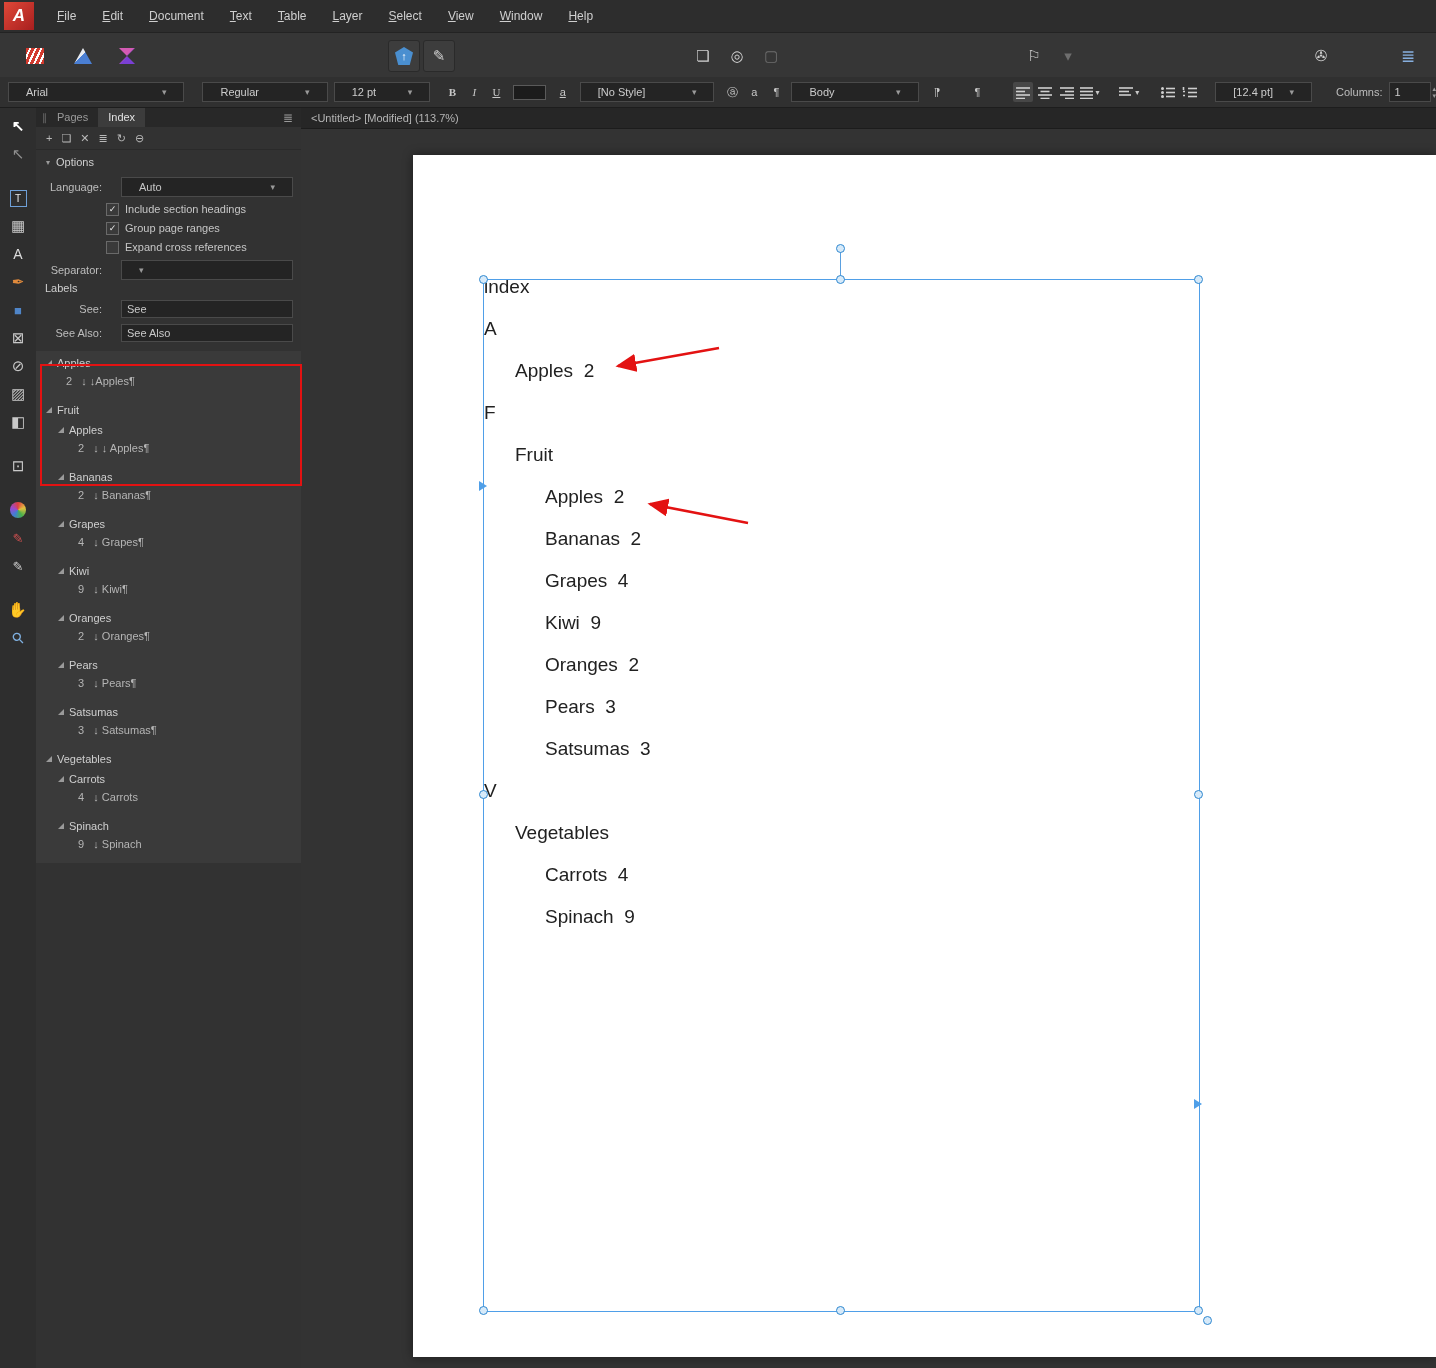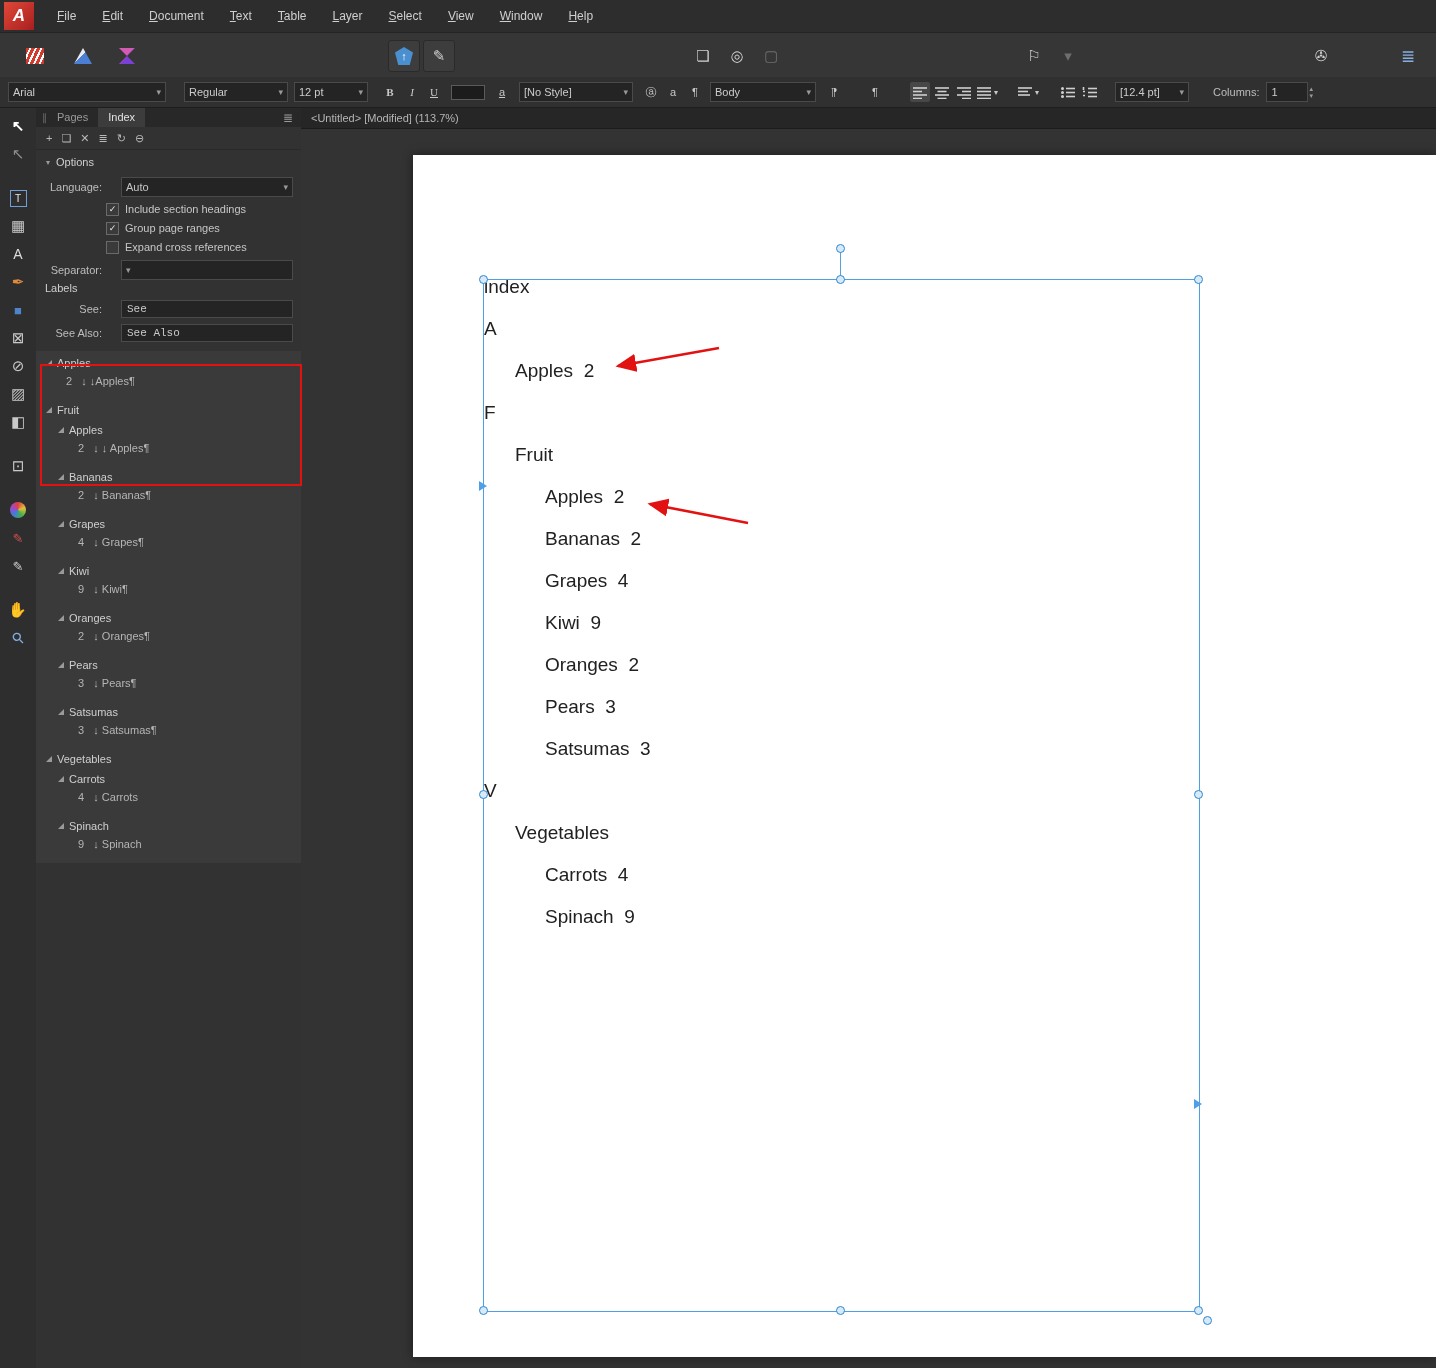--- a/index.html
+++ b/index.html
@@ -20,21 +20,21 @@
   .pub-ico{width:18px;height:16px;background:repeating-linear-gradient(115deg,#d23a2e 0 3px,#fff 3px 5px);}
   .des-ico{width:18px;height:16px;background:linear-gradient(135deg,#e8ecf2 45%,#4a7fd4 45%);clip-path:polygon(0 100%,50% 0,100% 100%);}
   .pho-ico{width:16px;height:16px;background:linear-gradient(135deg,#d45bb4 45%,#7a3fd4 55%);clip-path:polygon(0 0,100% 0,50% 50%,100% 100%,0 100%,50% 50%);}
   .shield{width:18px;height:18px;background:#4a8fd0;clip-path:polygon(50% 0,100% 30%,82% 100%,18% 100%,0 30%);
           color:#fff;font-size:11px;display:flex;align-items:center;justify-content:center;}
   .dim{color:#6e6e6e;}
   .hamb{color:#86aede;font-size:17px;}
   
   #contextbar{position:absolute;left:0;top:77px;width:1436px;height:31px;background:#303030;border-bottom:1px solid #1d1d1d;
               display:flex;align-items:center;font-size:11px;color:#cccccc;padding-left:8px;box-sizing:border-box;z-index:10;}
-  .combo{background:#242424;border:1px solid #4a4a4a;height:18px;display:flex;align-items:center;padding:0 4px;gap:4px;box-sizing:content-box;}
+  .combo{background:#242424;border:1px solid #4a4a4a;height:18px;display:flex;align-items:center;padding:0 17px;gap:4px;box-sizing:content-box;}
   .combo .val{flex:1;white-space:nowrap;overflow:hidden;}
   .combo .arr{color:#9a9a9a;font-size:9px;}
   .cbtn{height:20px;min-width:20px;display:flex;align-items:center;justify-content:center;color:#c8c8c8;margin:0 1px;border-radius:2px;}
   .cbtn.active{background:#474747;}
   .swatch{width:32px;height:13px;background:#1c1c1c;border:1px solid #5a5a5a;margin:0 6px;}
   .alsvg{display:block;}
   .spin{display:flex;align-items:center;}
   .spinbox{width:30px;height:18px;background:#242424;border:1px solid #4a4a4a;display:flex;align-items:center;padding:0 5px;}
   .spinarrows{display:flex;flex-direction:column;font-size:7px;color:#9a9a9a;line-height:7px;margin-left:2px;}
   
@@ -54,21 +54,21 @@
   .pt-ico{color:#b9b9b9;font-size:11px;}
   .sec-head{height:18px;display:flex;align-items:center;gap:6px;padding-left:10px;color:#cfcfcf;margin-top:3px;}
   .sec-head .tw{font-size:8px;color:#9a9a9a;}
   .row{display:flex;align-items:center;padding:0 8px;margin-top:6px;}
   .row .lbl{width:58px;text-align:right;margin-right:19px;color:#bdbdbd;white-space:nowrap;}
   .row .wide{flex:1;}
   .cb-row{display:flex;align-items:center;gap:6px;padding-left:70px;margin-top:5px;height:14px;}
   .cb{width:11px;height:11px;border:1px solid #6a6a6a;background:#3a3a3a;display:flex;align-items:center;justify-content:center;
       color:#e8e8e8;font-size:9px;line-height:11px;}
   .cb.on::after{content:"✓";}
-  .tinput{flex:1;height:16px;background:#242424;border:1px solid #4a4a4a;color:#c9c9c9;display:flex;align-items:center;padding:0 5px;font-family:Liberation Mono, monospace;}
+  .tinput{flex:1;height:16px;background:#242424;border:1px solid #4a4a4a;color:#c9c9c9;display:flex;align-items:center;padding:0 5px;}
   #labels-head{padding-left:9px;margin-top:2px;color:#cfcfcf;}
   
   #index-tree{margin-top:9px;background:#3a3a3a;padding-top:2px;}
   .tree-row{display:flex;align-items:center;white-space:pre;color:#cfcfcf;}
   .tree-row.topic{height:20px;}
   .tree-row.ref{height:25px;align-items:flex-start;padding-top:2px;color:#b5b5b5;}
   .tree-row.topic.lvl0{padding-left:10px;}
   .tree-row.topic.lvl1{padding-left:22px;}
   .tree-row.ref.lvl0{padding-left:30px;text-align:center;}
   .tree-row.ref.lvl1{padding-left:42px;}

